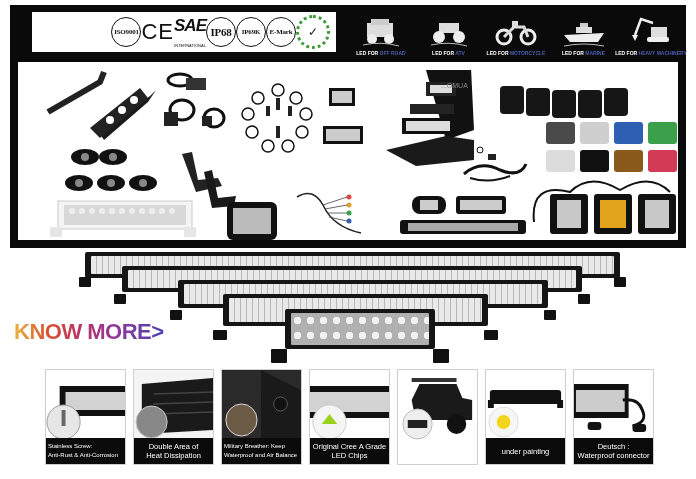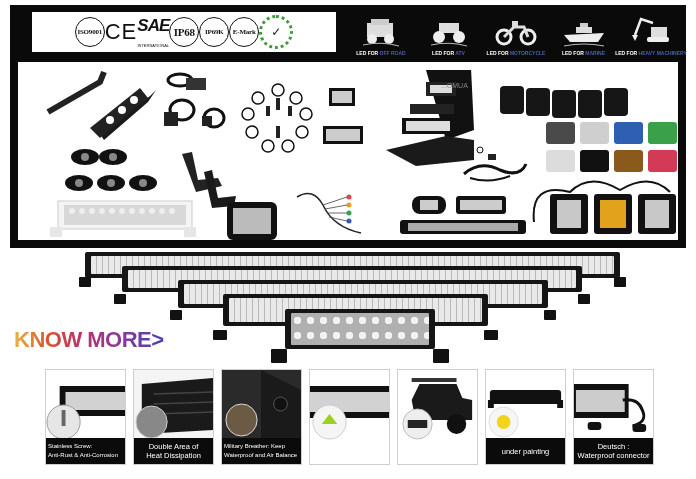--- a/index.html
+++ b/index.html
@@ -2,21 +2,21 @@
 <html><head>
 <meta charset="utf-8">
 <style>
   * { box-sizing: border-box; margin: 0; padding: 0; }
   html, body { width: 696px; height: 479px; background: #ffffff; overflow: hidden; }
   body { position: relative; font-family: "Liberation Sans", sans-serif; }
 
   
   .frame { position: absolute; left: 10px; top: 5px; width: 676px; height: 243px; background: #0a0a0a; }
   .cert-strip { position: absolute; left: 22px; top: 7px; width: 304px; height: 40px; background: #fff;
-    display: flex; align-items: center; justify-content: center; padding: 0 6px; }
+    display: flex; align-items: center; justify-content: flex-end; padding: 0 6px; }
   .cert-circle { width: 30px; height: 30px; border: 1.5px solid #111; border-radius: 50%;
     display: flex; align-items: center; justify-content: center; font-family: "Liberation Serif", serif;
     font-weight: bold; color: #111; font-size: 7px; letter-spacing: -0.2px; }
   .cert-circle.big { font-size: 11px; }
   .cert-ce { font-size: 22px; font-family: Liberation Sans, sans-serif; color: #111; letter-spacing: 1px; }
   .cert-sae { display: flex; flex-direction: column; align-items: center; line-height: 1; gap: 10px; }
   .cert-sae .sae { font-size: 17px; font-weight: bold; font-style: italic; color: #111; letter-spacing: -1px; }
   .cert-sae .intl { font-size: 4px; color: #111; }
   .cert-rohs { width: 34px; height: 34px; border-radius: 50%; border: 3px dotted #3f9b3a;
     display: flex; align-items: center; justify-content: center; color: #222; font-size: 12px; }
@@ -33,21 +33,21 @@
 
   
   .bars { position: absolute; left: 0; top: 0; width: 696px; height: 479px; pointer-events: none; }
   .bar { position: absolute; background: #151515; border-radius: 2px; }
   .bar .leds { position: absolute; left: 6px; right: 6px; top: 4px; bottom: 4px;
     background: repeating-linear-gradient(90deg, #e9e9e9 0 5px, #b8b8b8 5px 6px),
                 #ddd; border-radius: 1px; }
   .bar .foot { position: absolute; bottom: -9px; width: 12px; height: 10px; background: #111; border-radius: 1px; }
 
   
-  .know-more { position: absolute; left: 14px; top: 327px; font-size: 22px; font-weight: bold; letter-spacing: -0.5px;
+  .know-more { position: absolute; left: 14px; top: 319px; font-size: 22px; font-weight: bold; letter-spacing: -0.5px;
     background: linear-gradient(90deg, #e8b440 0%, #d9542e 22%, #b8326a 45%, #8a3a9c 70%, #4b3fb0 100%);
     -webkit-background-clip: text; background-clip: text; color: transparent; }
 
   
   .features { position: absolute; left: 45px; top: 369px; height: 96px; }
   .card { position: absolute; top: 0; width: 81px; height: 96px; border: 1px solid #cfcfcf; background: #fff; overflow: hidden; }
   .card .pic { position: absolute; left: 0; top: 0; width: 100%; height: 70px; }
   .card .cap { position: absolute; left: 0; bottom: 0; width: 100%; height: 26px; background: #0b0b0b; color: #fff;
     font-size: 6.5px; line-height: 9px; display: flex; flex-direction: column; justify-content: center; padding: 0 2px; }
   .card .cap.center { text-align: center; font-size: 7.5px; }
@@ -345,20 +345,24 @@
     </div>
   </div>
 
   <div class="card" style="left:264px;">
     <svg class="pic" viewBox="0 0 81 70" preserveAspectRatio="none">
       <rect x="0" y="16" width="81" height="32" fill="#111"></rect>
         <rect x="0" y="22" width="81" height="20" fill="#d2d2d2"></rect>
       <circle cx="20" cy="52" r="17" fill="#f5f5f5" stroke="#ccc"></circle>
         <path d="M12 54 L20 44 L28 54 Z" fill="#9bd21e"></path>
     </svg>
+    <div class="cap center">
+      <span>Original Cree A Grade</span>
+      <span>LED Chips</span>
+    </div>
   </div>
 
   <div class="card" style="left:352px;">
     <svg class="pic" viewBox="0 0 81 70" preserveAspectRatio="none">
       <rect x="14" y="8" width="46" height="4" fill="#333"></rect>
       <path d="M22 14 L60 14 L66 28 L76 30 L76 50 L18 50 L14 30 Z" fill="#1a1a1a"></path>
       <circle cx="60" cy="54" r="10" fill="#111"></circle>
       <circle cx="20" cy="54" r="15" fill="#eee" stroke="#bbb"></circle>
         <rect x="10" y="50" width="20" height="8" fill="#222"></rect>
     </svg>

